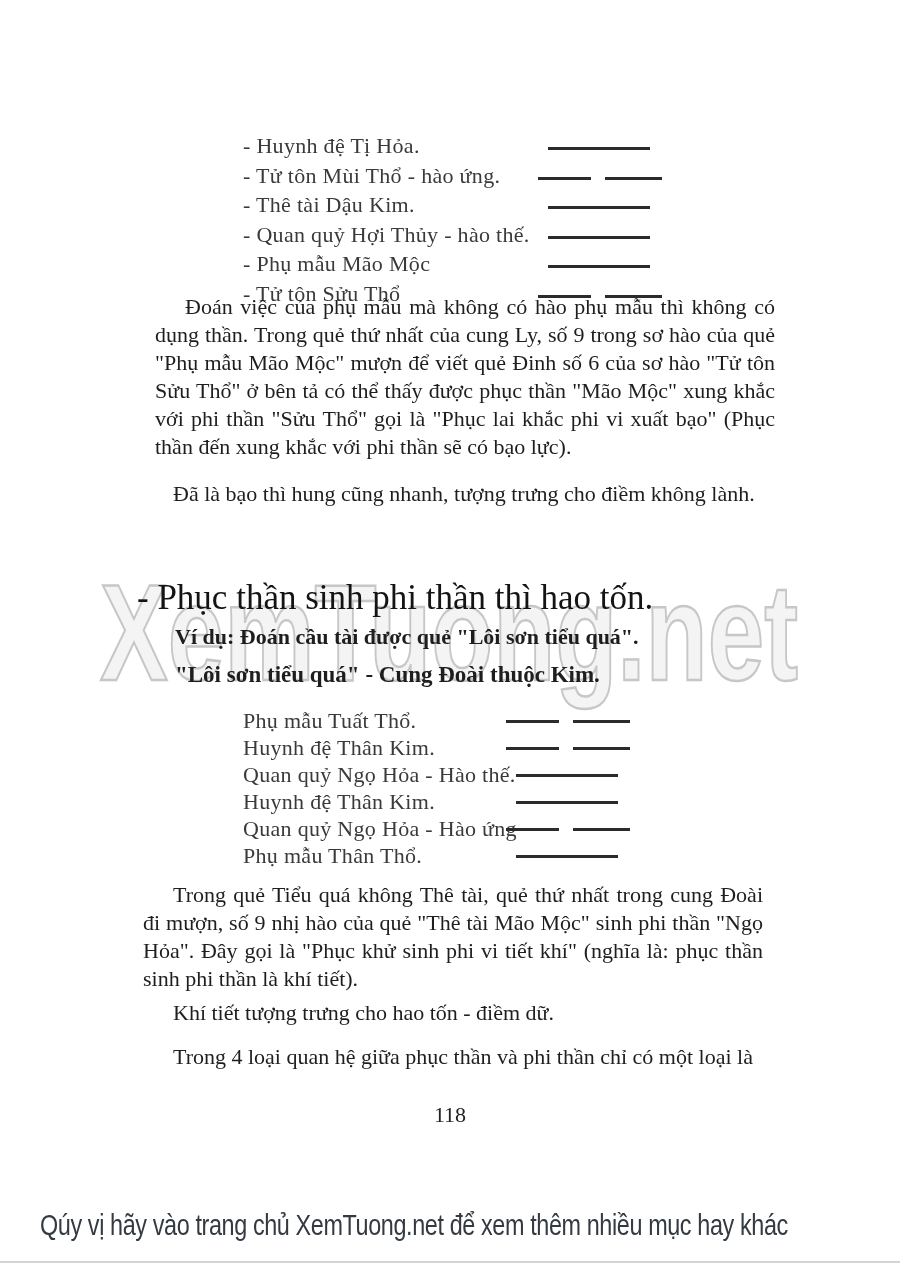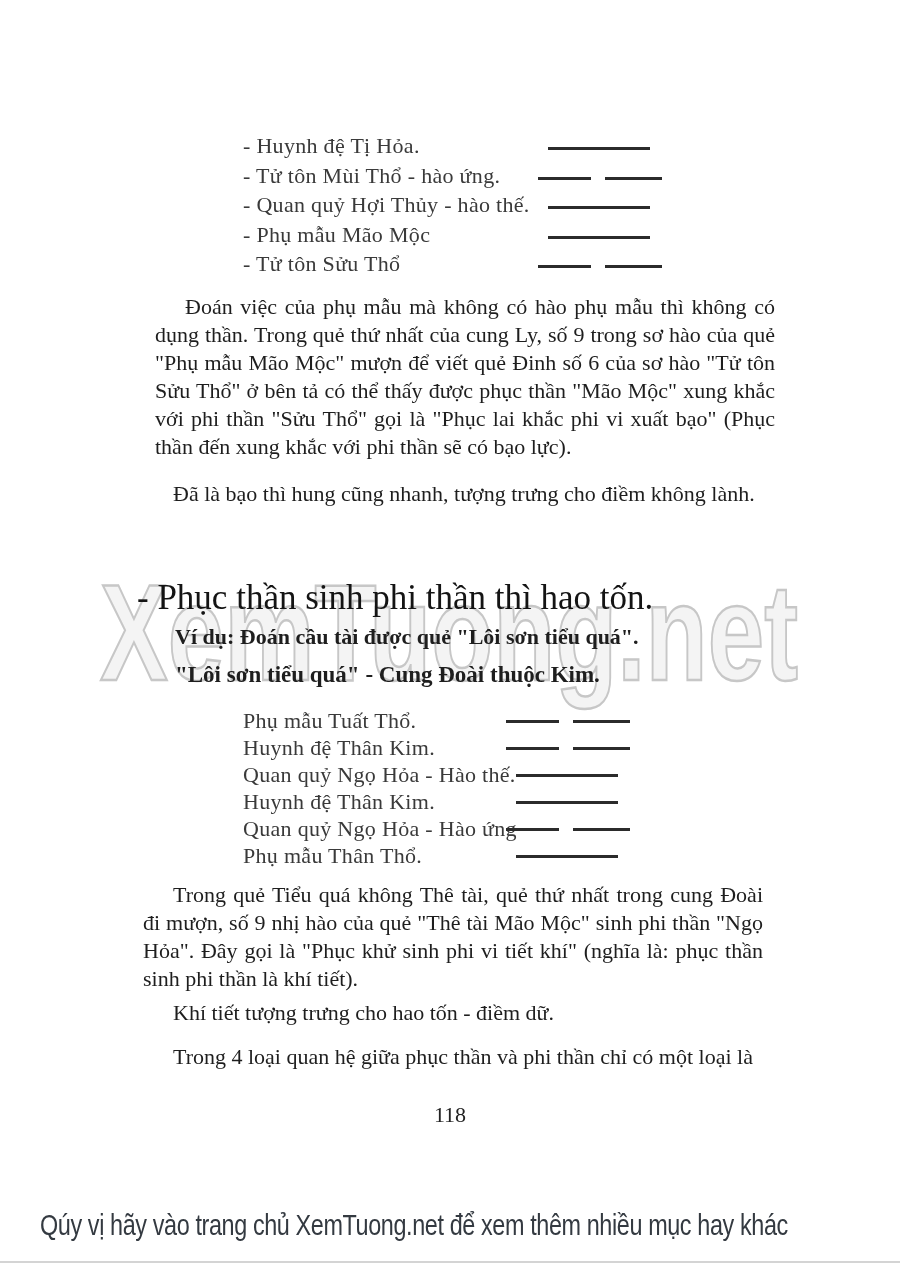--- a/index.html
+++ b/index.html
@@ -140,20 +140,24 @@
     <div class="hexlist list1">
       <div class="hexrow">
         <span class="hexlabel">- Huynh đệ Tị Hỏa.</span>
         <span class="line-slot solid"></span>
       </div>
       <div class="hexrow">
         <span class="hexlabel">- Tử tôn Mùi Thổ - hào ứng.</span>
         <span class="line-slot broken"></span>
       </div>
       <div class="hexrow">
+        <span class="hexlabel">- Thê tài Dậu Kim.</span>
+        <span class="line-slot solid"></span>
+      </div>
+      <div class="hexrow">
         <span class="hexlabel">- Quan quỷ Hợi Thủy - hào thế.</span>
         <span class="line-slot solid"></span>
       </div>
       <div class="hexrow">
         <span class="hexlabel">- Phụ mẫu Mão Mộc</span>
         <span class="line-slot solid"></span>
       </div>
       <div class="hexrow">
         <span class="hexlabel">- Tử tôn Sửu Thổ</span>
         <span class="line-slot broken"></span>

